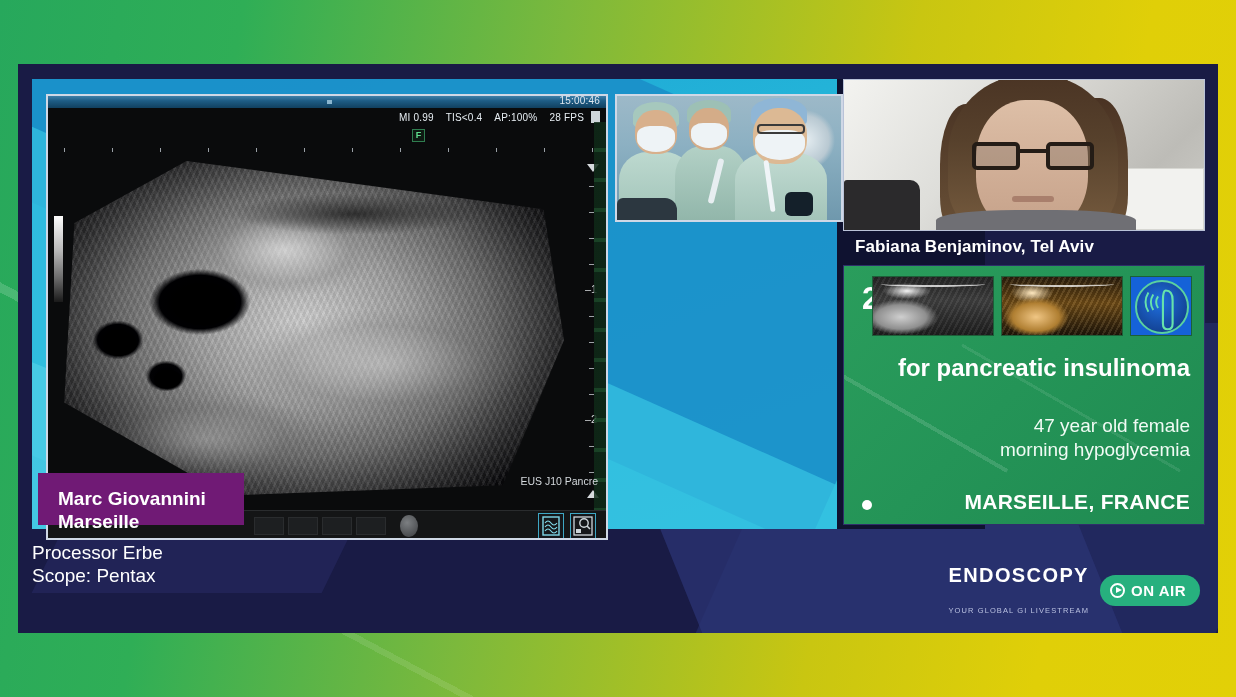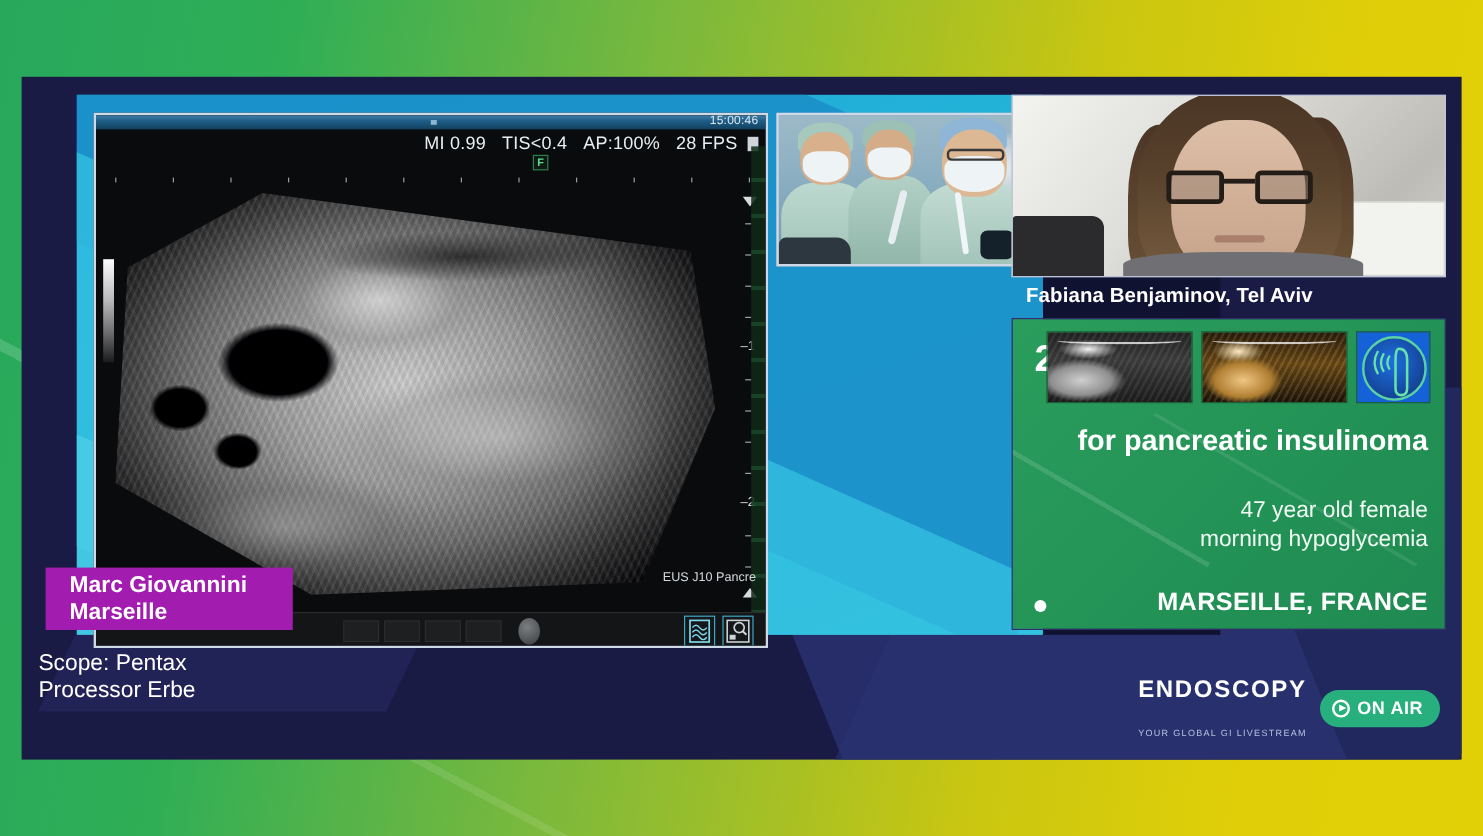--- a/index.html
+++ b/index.html
@@ -38,21 +38,21 @@
     background:#2b3474; transform:skewX(22deg); opacity:.75;
   }
   #panel .panel-shape-c {
     position:absolute; left:60px; bottom:40px; width:290px; height:190px;
     background:#262a62; transform:skewX(-26deg); opacity:.6;
   }
 
   
   #us-wrap {
     position:absolute; left:14px; top:15px; width:953px; height:450px;
-    background:#0f1230; padding:3px 4px 0 4px;margin-left:32px;
+    background:#0f1230; padding:3px 4px 0 4px;
   }
   
   #us-backdrop {
     position:absolute; left:0; top:0; width:805px; height:450px;
     background:linear-gradient(160deg,#1b9fd4 0%,#23b3d8 40%,#2fc0dd 100%);
     overflow:hidden;
   }
   #us-backdrop .sw1 {
     position:absolute; left:-300px; top:-120px; width:1200px; height:360px;
     background:#1b8fc9; transform:rotate(24deg); opacity:.9;
@@ -81,21 +81,21 @@
     position:absolute; left:50%; top:4px; width:5px; height:4px; background:#8ab6cf;
   }
   #us-clock {
     position:absolute; right:6px; top:-1px; font-size:10px; color:#dfe7ee;
     font-family:"Liberation Sans", sans-serif; letter-spacing:.2px;
   }
   #us-screen {
     position:relative; width:100%; height:402px; background:#0a0b0c; overflow:hidden;
   }
   #us-osd {
-    position:absolute; right:6px; top:3px; color:#e7eef3; font-size:15px;
+    position:absolute; right:6px; top:3px; color:#e7eef3; font-size:10px;
     letter-spacing:.2px; white-space:nowrap;
   }
   #us-osd span { margin-left:9px; }
   #us-osd .fps-box {
     display:inline-block; width:9px; height:12px; background:#cfd6da;
     vertical-align:-2px; margin-left:4px;
   }
   #f-badge {
     position:absolute; left:364px; top:21px; width:13px; height:13px;
     border:1px solid #2f7d4f; color:#5fe08e; font-size:9px; line-height:11px;
@@ -287,21 +287,21 @@
     position:absolute; right:14px; bottom:10px; color:#ffffff; font-size:21px; font-weight:bold;
     letter-spacing:.3px;
   }
   #ic-bullet {
     position:absolute; left:18px; bottom:14px; width:10px; height:10px; border-radius:50%; background:#ffffff;
   }
 
   
   #name-plate {
     position:absolute; left:20px; top:409px; width:206px; height:52px;
-    background:#a21caf; color:#fff; padding:3px 0 0 20px;
+    background:#701a75; color:#fff; padding:14px 0 0 20px;
     font-size:19px; font-weight:bold; line-height:23px;
   }
 
   
   #credits {
     position:absolute; left:14px; top:477px; color:#ffffff; font-size:19px; line-height:23px;
   }
 
   
   #brand { position:absolute; right:18px; bottom:18px; display:flex; align-items:center; gap:11px; }
@@ -509,22 +509,22 @@
       <div id="ic-bullet"></div>
       <div id="ic-city">MARSEILLE, FRANCE</div>
     </div>
 
     <div id="name-plate">
       <div>Marc Giovannini</div>
       <div>Marseille</div>
     </div>
 
     <div id="credits">
+      <div>Processor Erbe</div>
       <div>Scope: Pentax</div>
-      <div>Processor Erbe</div>
     </div>
 
     <div id="brand">
       <div id="brand-text">
         <div id="brand-title">ENDOSCOPY</div>
         <div id="brand-tag">YOUR GLOBAL GI LIVESTREAM</div>
       </div>
       <div id="onair">
         <span class="play"></span>
         <span>ON AIR</span>

